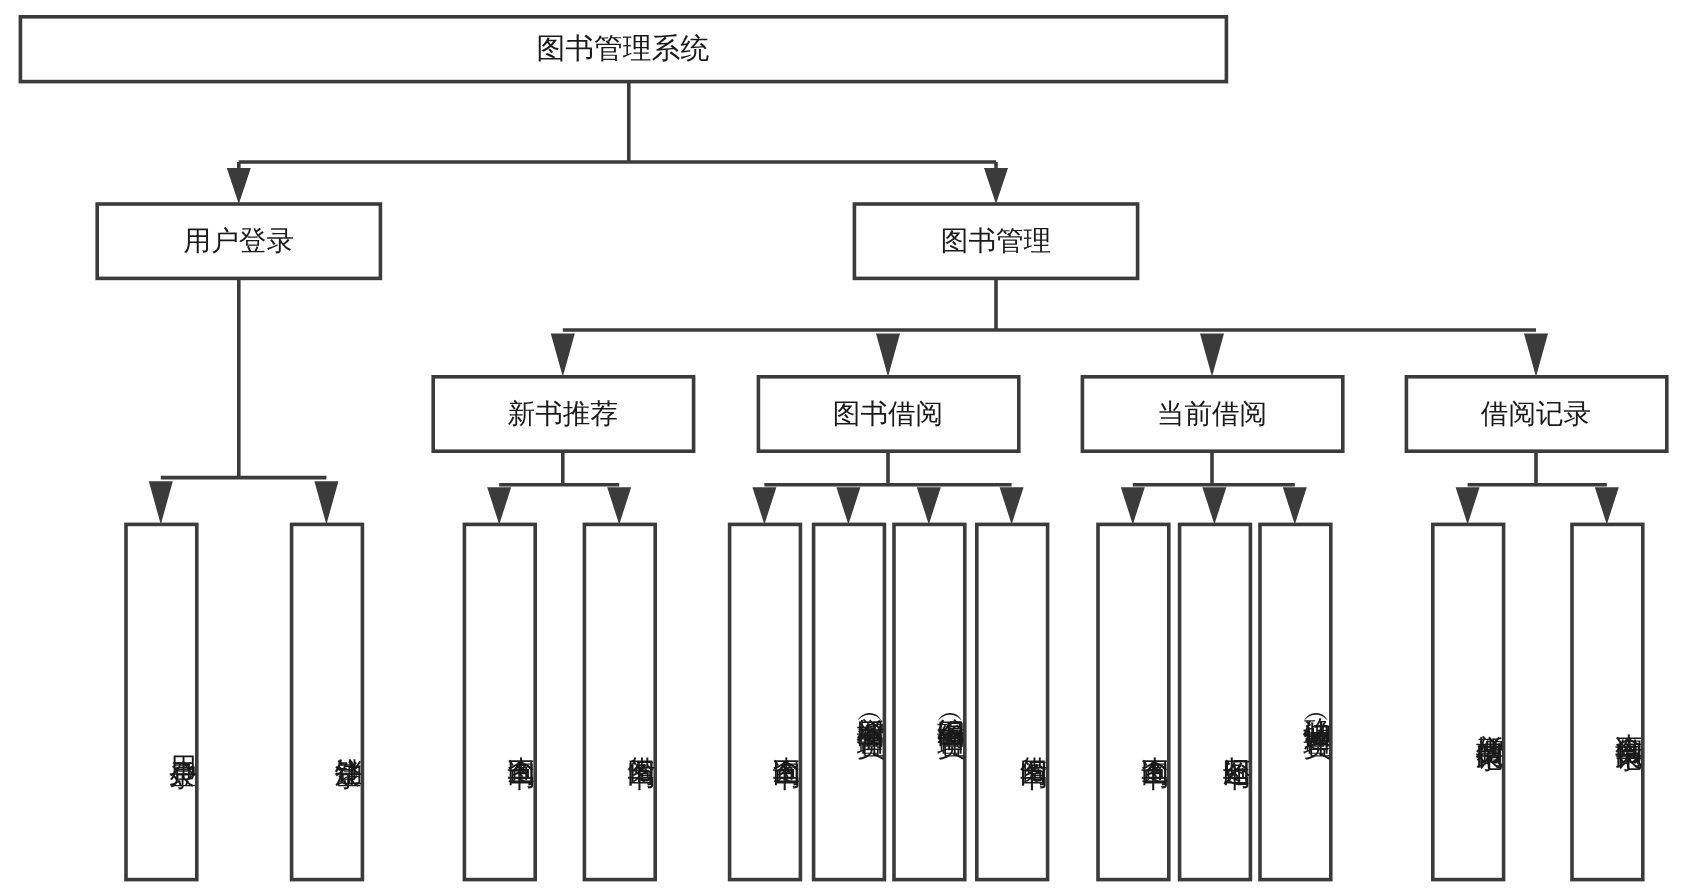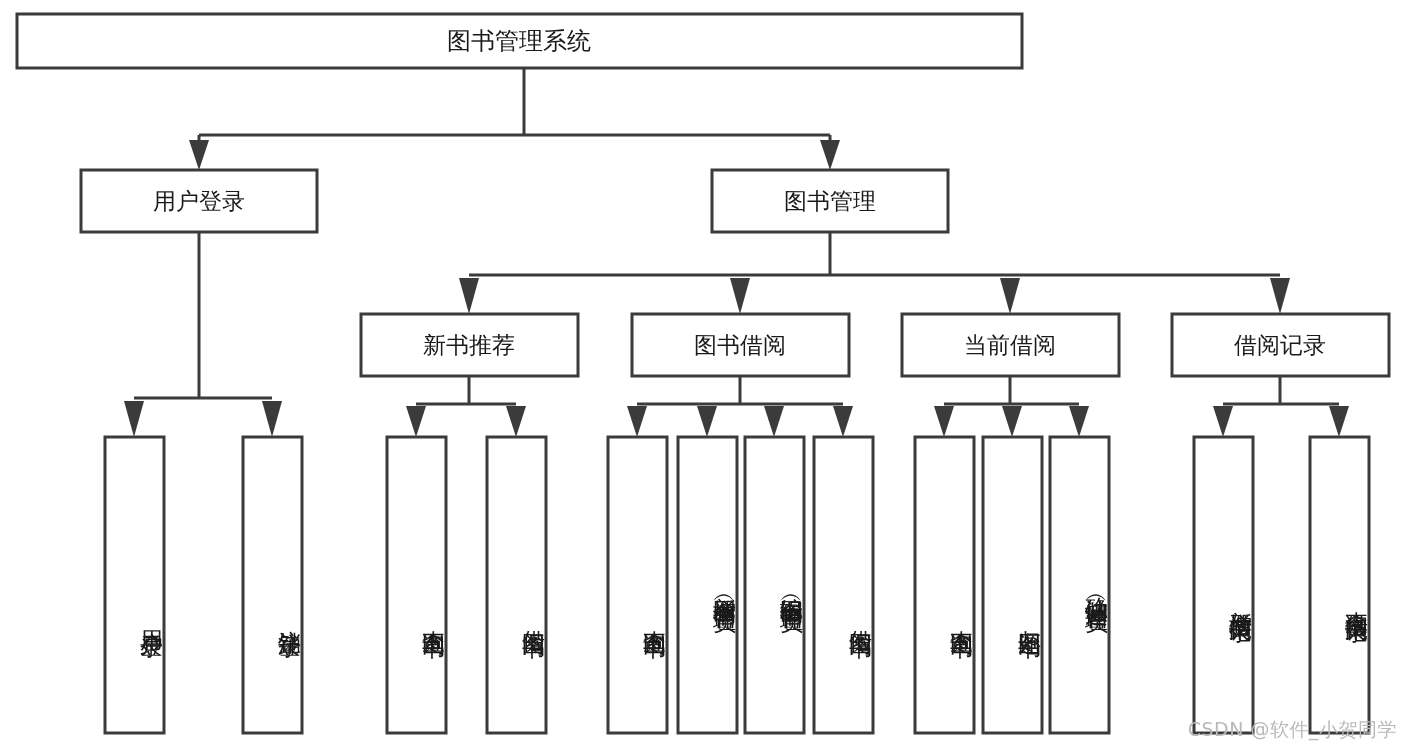--- a/index.html
+++ b/index.html
@@ -189,14 +189,13 @@
   <div class="leaf-label" style="left:608px; top:501px; width:59px; height:230px;">查询图书</div>
   <div class="leaf-label" style="left:678px; top:443px; width:59px; height:290px;">新增图书（管理员）</div>
   <div class="leaf-label" style="left:745px; top:443px; width:59px; height:290px;">编辑图书（管理员）</div>
   <div class="leaf-label" style="left:814px; top:501px; width:59px; height:230px;">借阅图书</div>
   <div class="leaf-label" style="left:915px; top:501px; width:59px; height:230px;">查询图书</div>
   <div class="leaf-label" style="left:983px; top:501px; width:59px; height:230px;">归还图书</div>
   <div class="leaf-label" style="left:1050px; top:443px; width:59px; height:290px;">确认归还（管理员）</div>
   <div class="leaf-label" style="left:1194px; top:468px; width:59px; height:262px;">新增借阅记录</div>
   <div class="leaf-label" style="left:1310px; top:468px; width:59px; height:262px;">查询借阅记录</div>
 
-  <div class="watermark">CSDN @软件_小贺同学</div>
 </div>
 
 </body></html>

